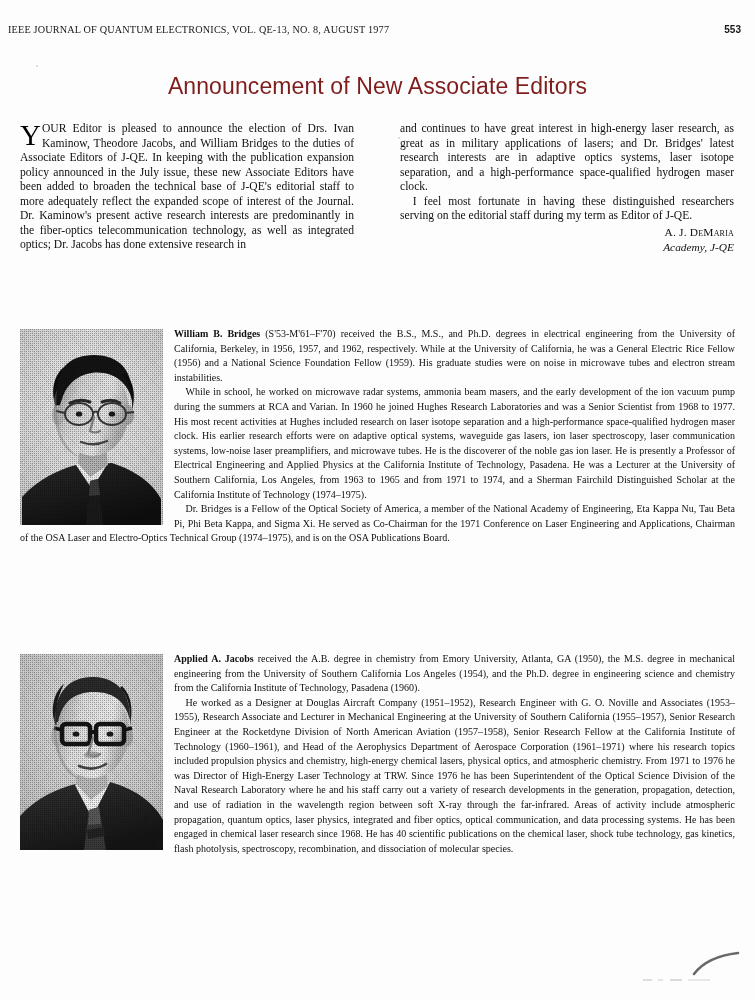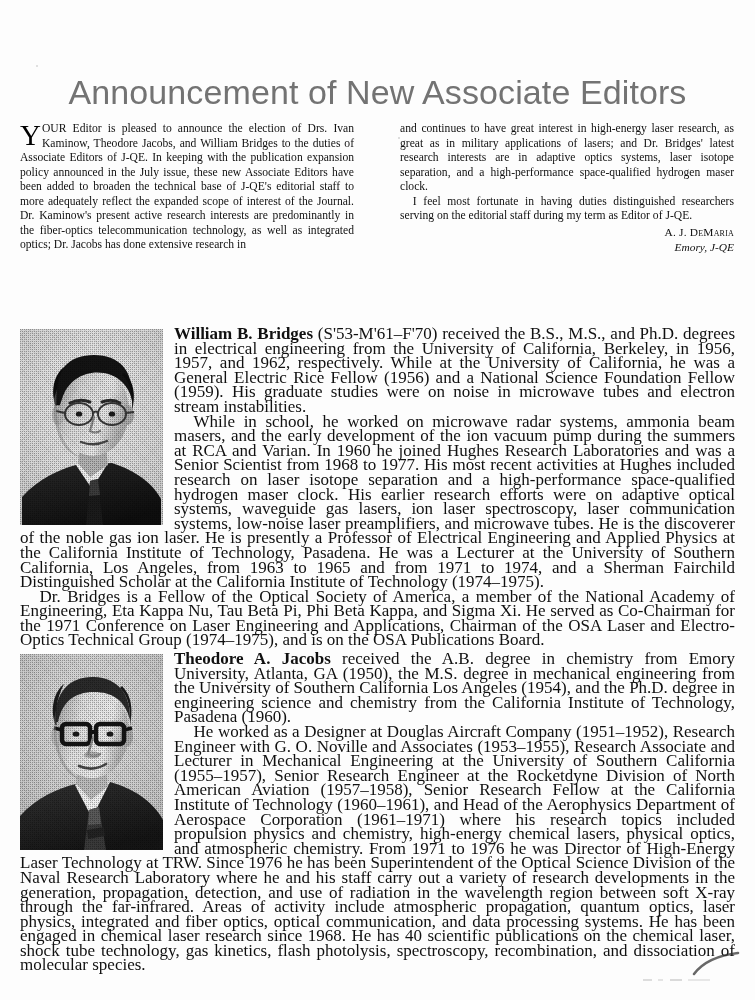--- a/index.html
+++ b/index.html
@@ -49,24 +49,24 @@
   }
 
   
   .article-title {
     position: absolute;
     top: 57px;
     left: 0;
     width: 755px;
     text-align: center;
     font-family: "Liberation Sans", "DejaVu Sans", sans-serif;
-    font-size: 34px;
+    font-size: 23px;
     font-weight: 400;
     letter-spacing: 0.1px;
-    color: #737373;
+    color: #7f1d1d;
     margin-top: 16px;
   }
 
   
   .intro {
     position: absolute;
     top: 122px;
     left: 20px;
     width: 715px;
     display: flex;
@@ -149,21 +149,21 @@
     inset: 0;
     background-image:
       repeating-linear-gradient(45deg, rgba(0,0,0,0.055) 0 1px, rgba(255,255,255,0) 1px 3px),
       repeating-linear-gradient(-45deg, rgba(0,0,0,0.045) 0 1px, rgba(255,255,255,0) 1px 3px);
     z-index: 6;
     pointer-events: none;
   }
   .bio-photo svg { display: block; width: 100%; height: 100%; }
 
   .bio-text {
-    font-size: 17px;
+    font-size: 10px;
     line-height: 14.6px;
     text-align: justify;
     color: #101010;
   }
   .bio-text p { margin: 0; }
   .bio-text p + p { text-indent: 1.15em; }
   .bio-name { font-weight: bold; }
 
   
   .scan-mark {
@@ -179,36 +179,40 @@
     position: absolute;
     background: #bdbdbd;
     pointer-events: none;
   }
 </style>
 </head>
 <body>
 
 <div class="page">
 
+  <div class="runhead">
+    <div class="runhead-journal">IEEE JOURNAL OF QUANTUM ELECTRONICS, VOL. QE-13, NO. 8, AUGUST 1977</div>
+    <div class="runhead-page">553</div>
+  </div>
 
   <h1 class="article-title">Announcement of New Associate Editors</h1>
 
   <div class="intro">
 
     <div class="intro-col">
       <p class="dropcap-para"><span class="dropcap">Y</span><span>OUR Editor is pleased to announce the election of Drs. Ivan Kaminow, Theodore Jacobs, and William Bridges to the duties of Associate Editors of J-QE.  In keeping with the publication expansion policy announced in the July issue, these new Associate Editors have been added to broaden the technical base of J-QE's editorial staff to more adequately reflect the expanded scope of interest of the Journal.  Dr. Kaminow's present active research interests are predominantly in the fiber-optics telecommunication technology, as well as integrated optics; Dr. Jacobs has done extensive research in</span></p>
     </div>
 
     <div class="intro-col">
       <p>and continues to have great interest in high-energy laser research, as great as in military applications of lasers; and Dr. Bridges' latest research interests are in adaptive optics systems, laser isotope separation, and a high-performance space-qualified hydrogen maser clock.</p>
-      <p>I feel most fortunate in having duties distinguished researchers serving on the editorial staff during my term as Editor of J-QE.</p>
+      <p>I feel most fortunate in having these distinguished researchers serving on the editorial staff during my term as Editor of J-QE.</p>
 
       <div class="signature">
         <div class="sig-name">A. J. DeMaria</div>
-        <div class="sig-role">Emory, J-QE</div>
+        <div class="sig-role">Academy, J-QE</div>
       </div>
     </div>
 
   </div>
 
   <div class="bio" id="bio-bridges">
     <div class="bio-photo">
       <svg viewBox="0 0 143 196" preserveAspectRatio="none" aria-hidden="true">
         <defs>
           <radialGradient id="bgA" cx="50%" cy="38%" r="78%">
@@ -331,21 +335,21 @@
 
         <path d="M59 112 q14 6 27 -2" stroke="#4a4a4a" stroke-width="2.6" fill="none" stroke-linecap="round"></path>
 
         <path d="M36 56 C33 94 45 118 62 126 C43 122 32 98 34 66 Z" fill="#8d8d8d" opacity="0.45"></path>
       </svg>
       <div class="grain"></div>
       <div class="halftone"></div>
     </div>
 
     <div class="bio-text">
-      <p><span class="bio-name">Theodore A. Jacobs</span> <span>received the A.B. degree in chemistry from Emory University, Atlanta, GA (1950), the M.S. degree in mechanical engineering from the University of Southern California Los Angeles (1954), and the Ph.D. degree in  engineering science and chemistry from the California Institute of Technology, Pasadena (1960).</span></p>
+      <p><span class="bio-name">Applied A. Jacobs</span> <span>received the A.B. degree in chemistry from Emory University, Atlanta, GA (1950), the M.S. degree in mechanical engineering from the University of Southern California Los Angeles (1954), and the Ph.D. degree in  engineering science and chemistry from the California Institute of Technology, Pasadena (1960).</span></p>
       <p>He worked as a Designer at Douglas Aircraft Company (1951–1952), Research Engineer with G. O. Noville and Associates (1953–1955), Research Associate and Lecturer in Mechanical Engineering at the University of Southern California (1955–1957), Senior Research Engineer at the Rocketdyne Division of North American Aviation (1957–1958), Senior Research Fellow at the California Institute of Technology (1960–1961),  and Head of the Aerophysics Department of Aerospace Corporation (1961–1971) where his research topics included propulsion physics and chemistry, high-energy chemical lasers, physical optics, and atmospheric chemistry.  From 1971 to 1976 he was Director of High-Energy Laser Technology at TRW.  Since 1976 he has been Superintendent of the Optical Science Division of the Naval Research Laboratory where he and his staff carry out a variety of research developments in the generation, propagation, detection, and use of radiation in the wavelength region between soft X-ray through the far-infrared.  Areas of activity include atmospheric propagation, quantum optics, laser physics, integrated and fiber optics, optical communication, and data processing systems.  He has been engaged in chemical laser research since 1968.  He has 40 scientific publications on the chemical laser, shock tube technology, gas kinetics, flash photolysis, spectroscopy, recombination, and dissociation of molecular species.</p>
     </div>
   </div>
 
   <svg class="scan-mark" viewBox="0 0 52 26">
     <path d="M4 24 C10 16 22 6 48 3" stroke="#2f2f2f" stroke-width="2.6" fill="none" stroke-linecap="round"></path>
   </svg>
   <div class="speck" style="left:643px;top:979px;width:9px;height:2px;opacity:.5;"></div>
   <div class="speck" style="left:658px;top:979px;width:5px;height:2px;opacity:.4;"></div>
   <div class="speck" style="left:670px;top:979px;width:12px;height:2px;opacity:.55;"></div>

